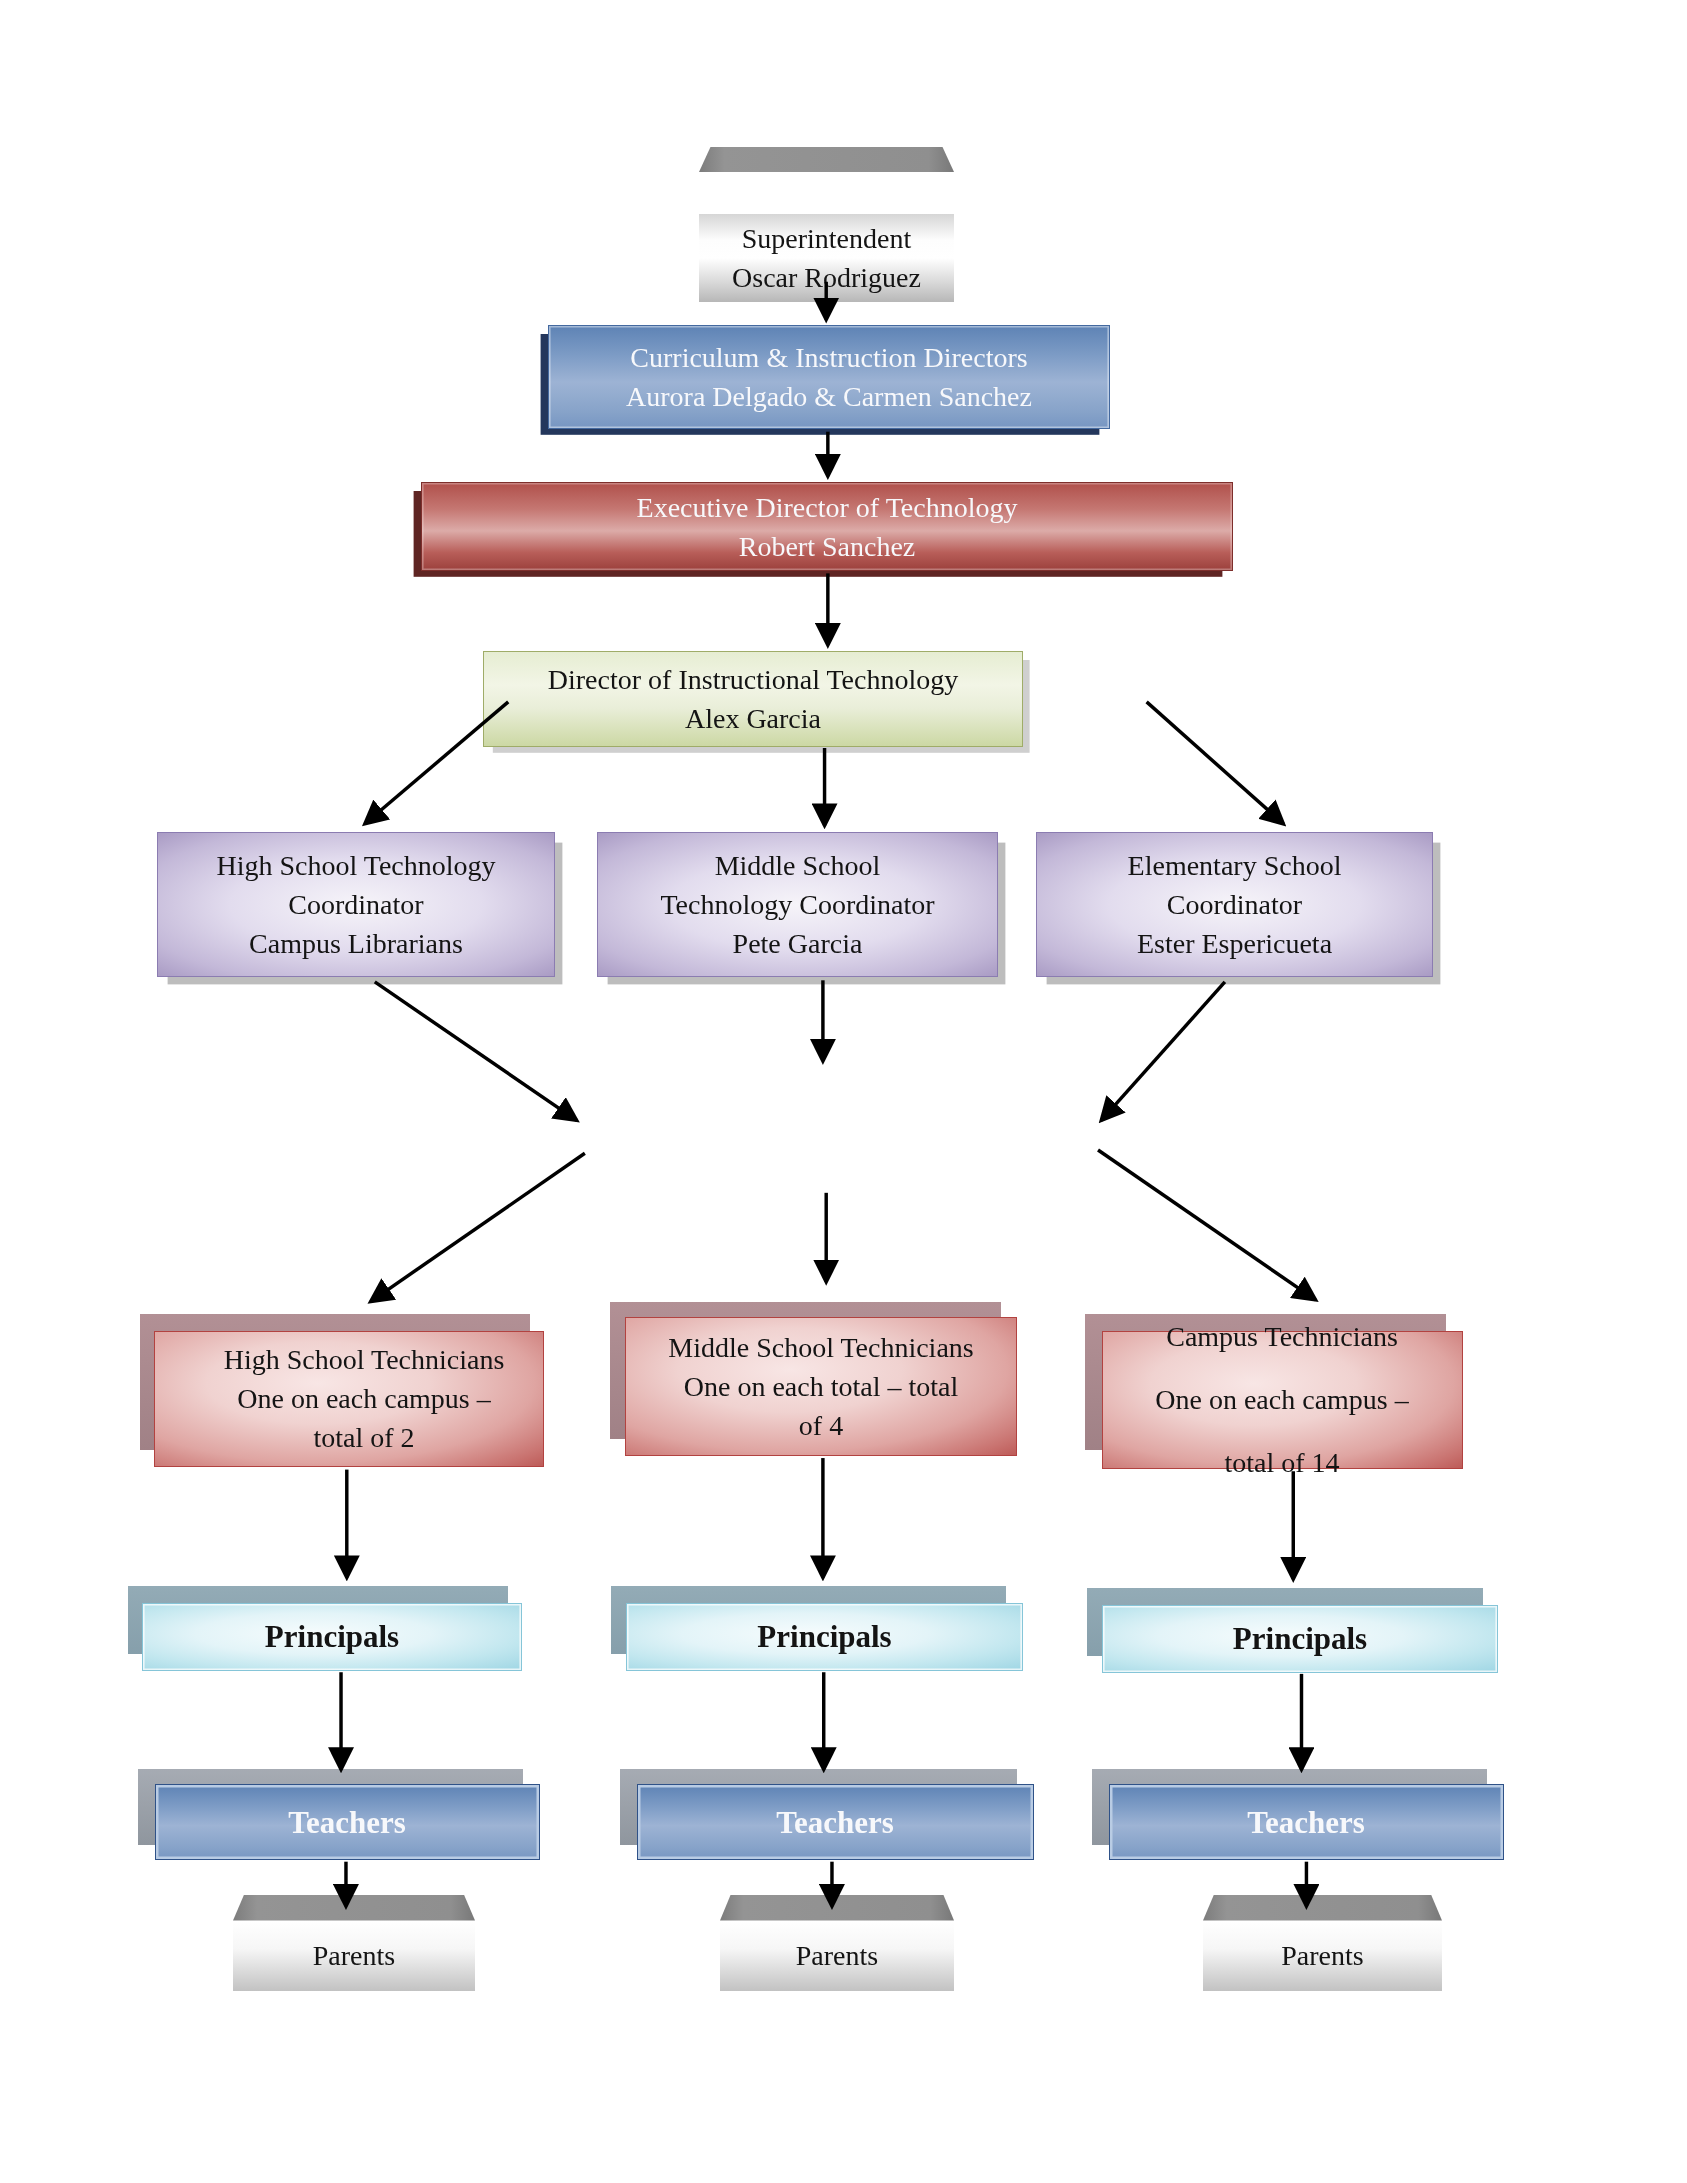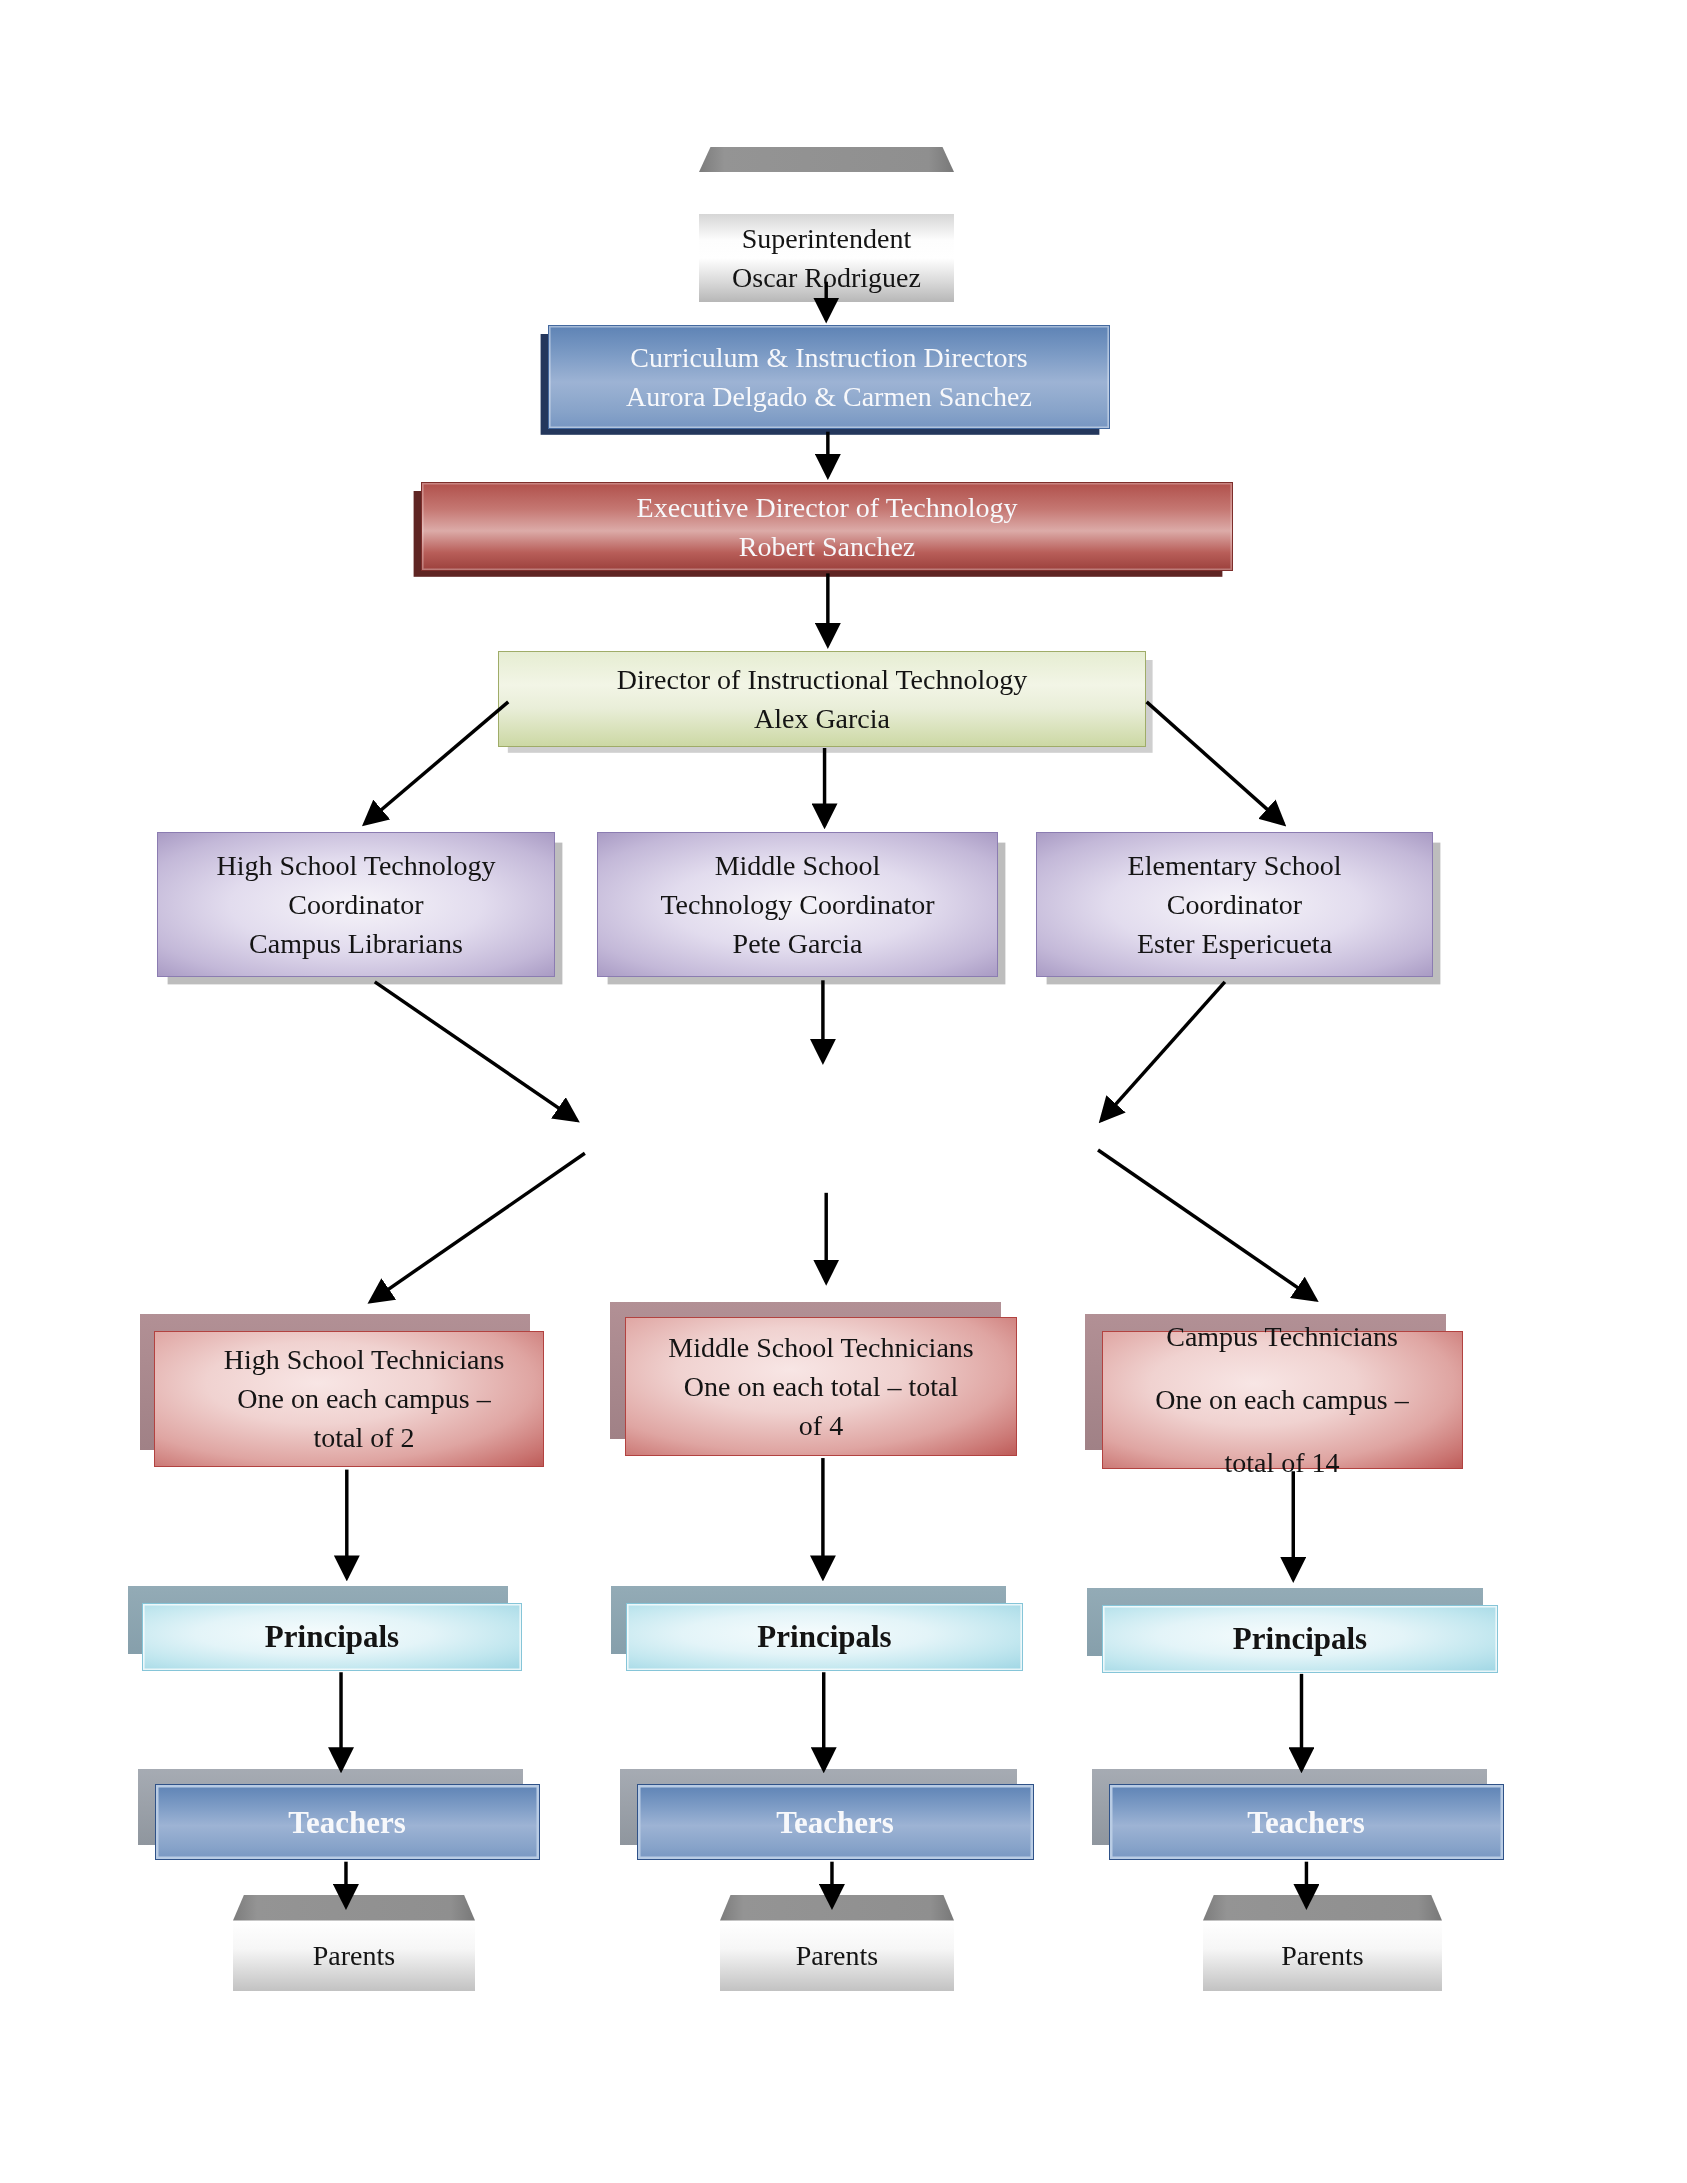--- a/index.html
+++ b/index.html
@@ -75,21 +75,21 @@
   <div class="node box-red wt" style="left:421px;top:482px;width:812px;height:89px;">
     <div class="ln">Executive Director of Technology</div>
     <div class="ln">Robert Sanchez</div>
   </div>
 
   <div class="node box-blue wt" style="left:548px;top:325px;width:562px;height:104px;">
     <div class="ln">Curriculum &amp; Instruction Directors</div>
     <div class="ln">Aurora Delgado &amp; Carmen Sanchez</div>
   </div>
 
-  <div class="node box-green" style="left:498px;top:651px;width:648px;height:96px;font-family:Liberation Serif, serif;">
+  <div class="node box-green" style="left:483px;top:651px;width:540px;height:96px;font-family:Liberation Serif, serif;">
     <div class="ln">Director of Instructional Technology</div>
     <div class="ln">Alex Garcia</div>
   </div>
 
   <div class="node box-purple" style="left:157px;top:832px;width:398px;height:145px;">
     <div class="ln">High School Technology</div>
     <div class="ln">Coordinator</div>
     <div class="ln">Campus Librarians</div>
   </div>
   <div class="node box-purple" style="left:597px;top:832px;width:401px;height:145px;">

